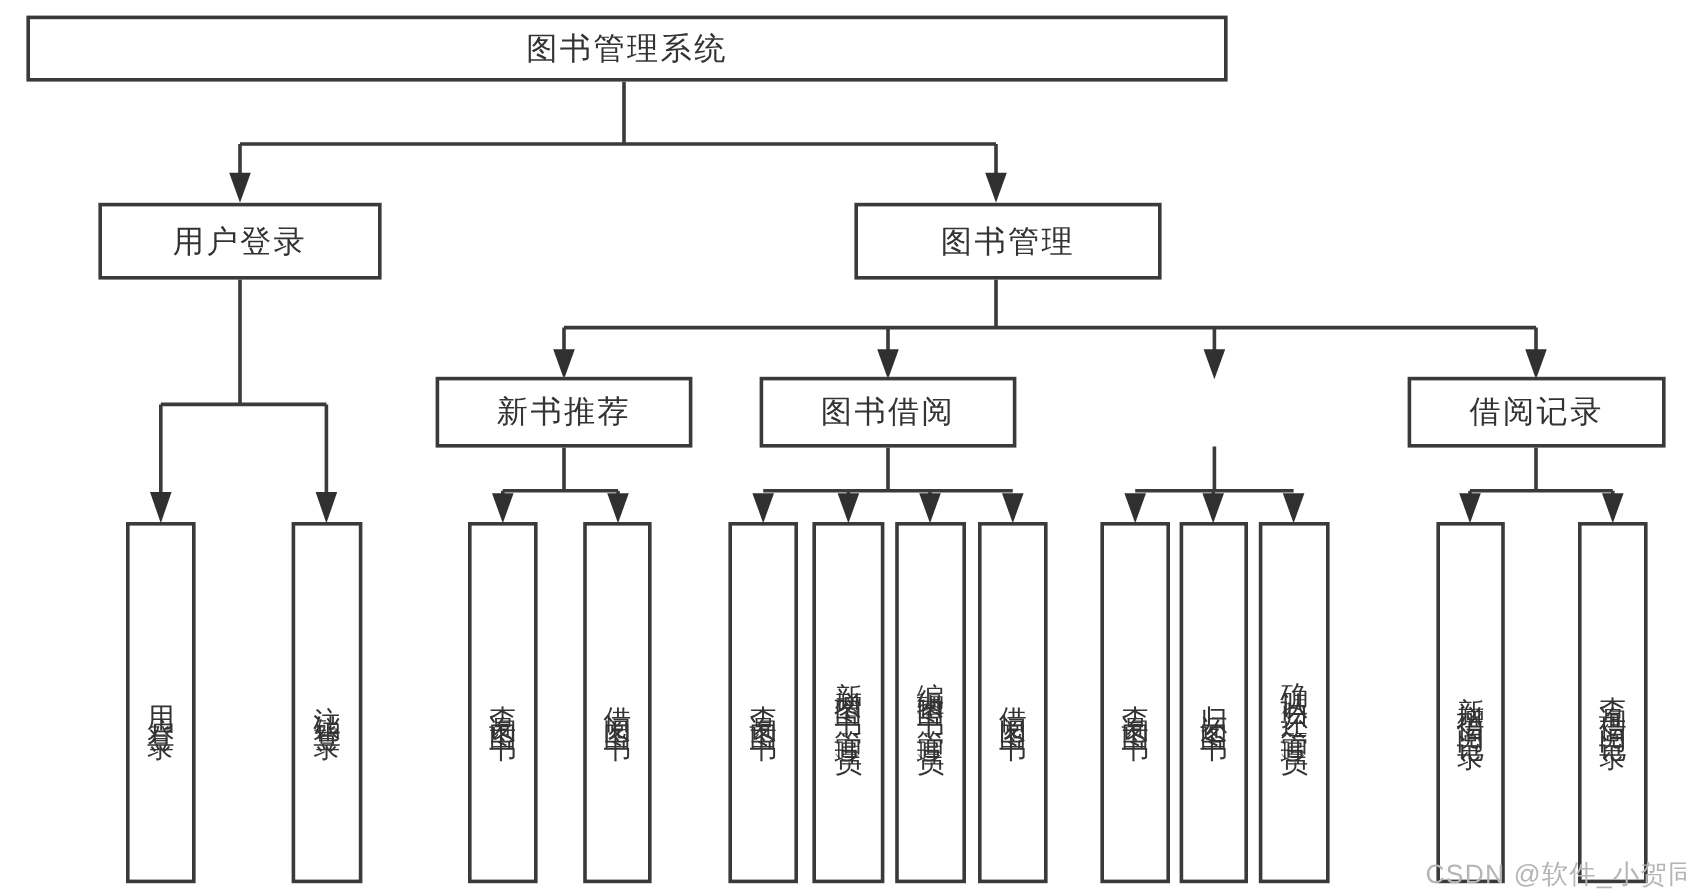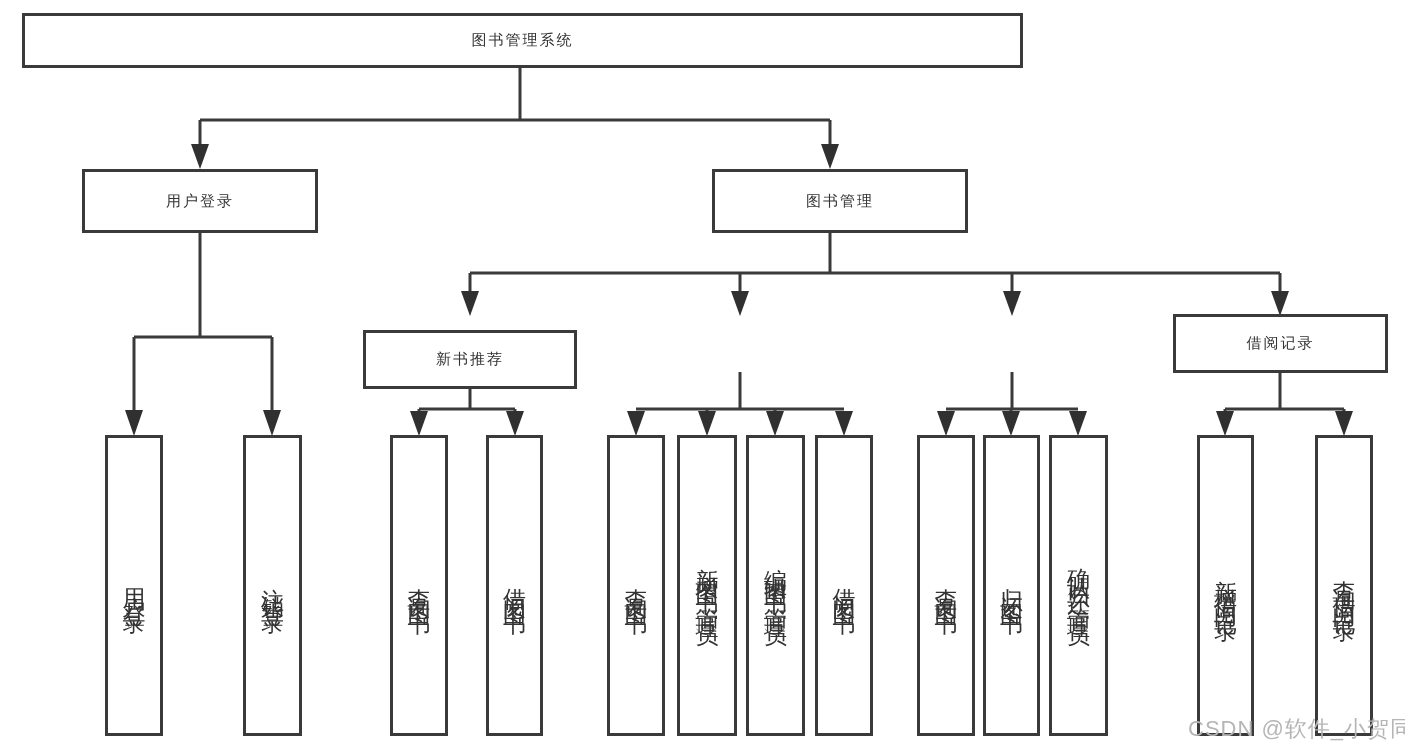--- a/index.html
+++ b/index.html
@@ -32,21 +32,21 @@
     stroke: none;
   }
   .hbox {
     position: absolute;
     box-sizing: border-box;
     border: 3px solid #3a3a3a;
     background: #ffffff;
     display: flex;
     align-items: center;
     justify-content: center;
-    font-size: 15px;
+    font-size: 26px;
     color: #333333;
     letter-spacing: 2px;
     white-space: nowrap;
   }
   .vbox {
     position: absolute;
     top: 435px;
     height: 301px;
     box-sizing: border-box;
     border: 3px solid #3a3a3a;
@@ -134,22 +134,25 @@
     <span>图书管理系统</span>
   </div>
 
   <div class="hbox" style="left:82px;top:169px;width:236px;height:64px">
     <span>用户登录</span>
   </div>
   <div class="hbox" style="left:712px;top:169px;width:256px;height:64px">
     <span>图书管理</span>
   </div>
 
-  <div class="hbox" style="left:363px;top:330px;width:214px;height:59px">
+  <div class="hbox" style="left:363px;top:314px;width:214px;height:59px">
     <span>新书推荐</span>
+  </div>
+  <div class="hbox" style="left:633px;top:314px;width:214px;height:59px">
+    <span>图书借阅</span>
   </div>
   <div class="hbox" style="left:1173px;top:314px;width:215px;height:59px">
     <span>借阅记录</span>
   </div>
 
   <div class="vbox" style="left:105px;width:58px">
     <span>用户登录</span>
   </div>
   <div class="vbox" style="left:243px;width:59px">
     <span>注销登录</span>

